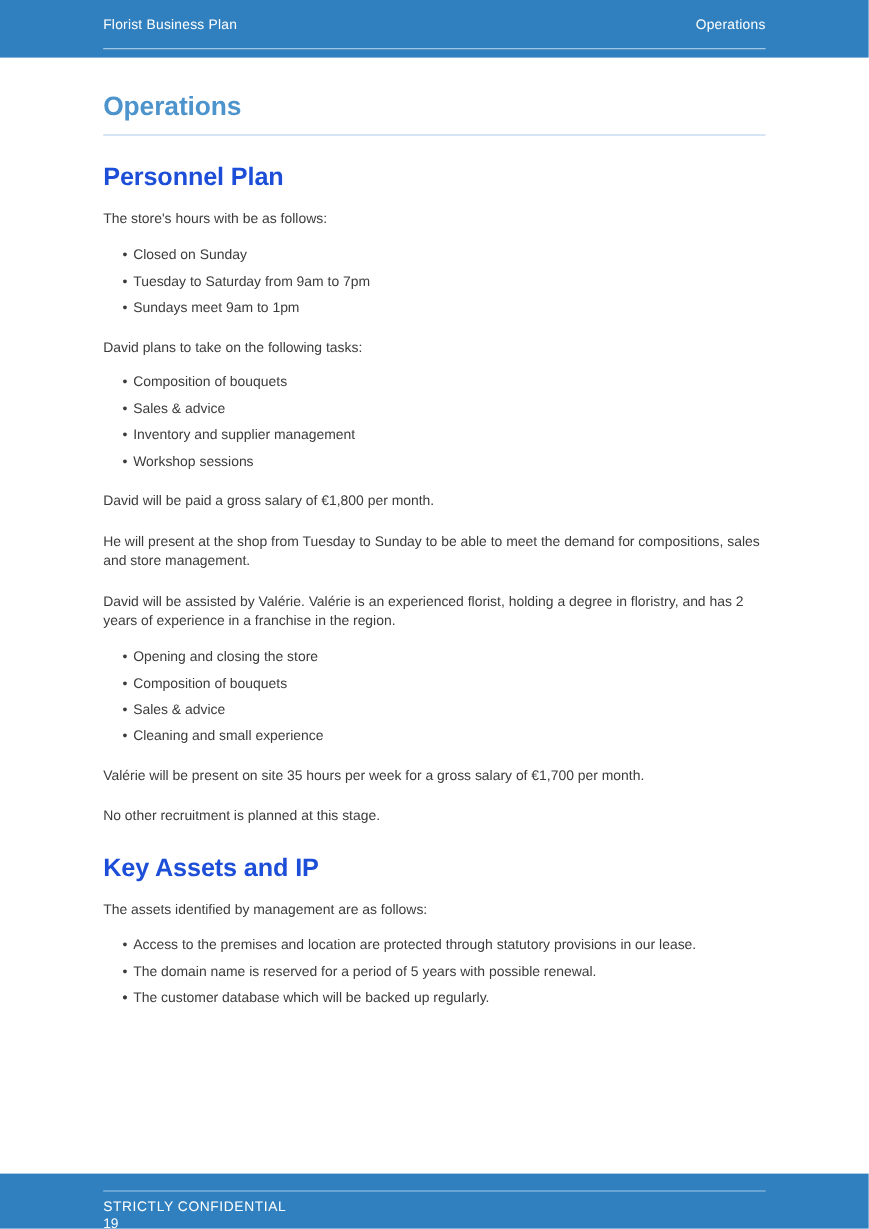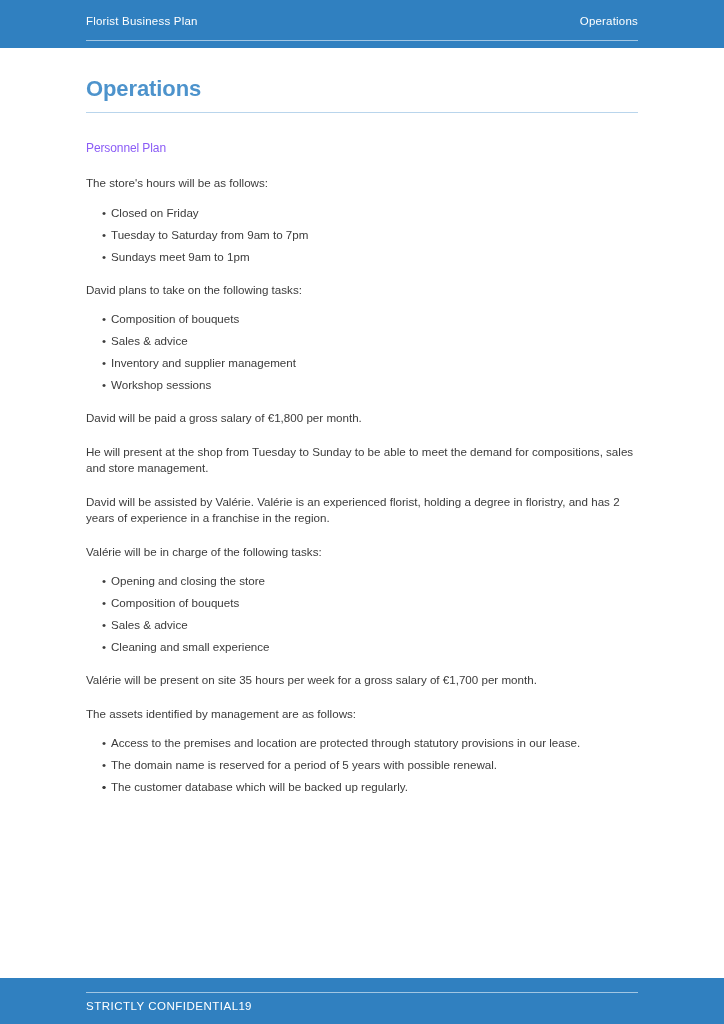--- a/index.html
+++ b/index.html
@@ -71,20 +71,21 @@
   .footer-inner {
     position: absolute;
     left: 86px;
     right: 86px;
     top: 14px;
     height: 20px;
     display: flex;
     align-items: flex-start;
     border-top: 1px solid rgba(255,255,255,0.55);
     padding-top: 6px;
+    flex-direction: column;
   }
   .footer-confidential {
     color: #ffffff;
     font-size: 11.5px;
     letter-spacing: 0.5px;
     line-height: 14px;
     white-space: nowrap;
   }
   .footer-pagenum {
     color: #ffffff;
@@ -108,23 +109,23 @@
     font-weight: bold;
     color: #4d93cc;
     line-height: 26px;
     letter-spacing: -0.1px;
     border-bottom: 1px solid #b9d5ec;
   }
 
   h2.doc-h2 {
     margin: 25px 0 0 0;
     padding: 0;
-    font-size: 12px;
-    font-weight: normal;
-    color: #8b5cf6;
+    font-size: 21px;
+    font-weight: bold;
+    color: #1d4ed8;
     line-height: 20px;
     letter-spacing: -0.1px;
   }
 
   p.doc-p {
     margin: 17px 0 0 0;
     padding: 0;
     font-size: 11.6px;
     color: #3b3b3b;
     line-height: 16.5px;
@@ -171,53 +172,54 @@
     </div>
   </div>
 
   <div class="content">
 
     <h1 class="doc-h1">Operations</h1>
 
     <div class="section-block">
       <h2 class="doc-h2">Personnel Plan</h2>
 
-      <p class="doc-p">The store's hours will be as follows:</p>
-
-      <ul class="doc-ul">
-        <li><span class="bullet">•</span><span>Closed on Friday</span></li>
+      <p class="doc-p">The store's hours with be as follows:</p>
+
+      <ul class="doc-ul">
+        <li><span class="bullet">•</span><span>Closed on Sunday</span></li>
         <li><span class="bullet">•</span><span>Tuesday to Saturday from 9am to 7pm</span></li>
         <li><span class="bullet">•</span><span>Sundays meet 9am to 1pm</span></li>
       </ul>
 
       <p class="doc-p">David plans to take on the following tasks:</p>
 
       <ul class="doc-ul">
         <li><span class="bullet">•</span><span>Composition of bouquets</span></li>
         <li><span class="bullet">•</span><span>Sales &amp; advice</span></li>
         <li><span class="bullet">•</span><span>Inventory and supplier management</span></li>
         <li><span class="bullet">•</span><span>Workshop sessions</span></li>
       </ul>
 
       <p class="doc-p">David will be paid a gross salary of €1,800 per month.</p>
       <p class="doc-p">He will present at the shop from Tuesday to Sunday to be able to meet the demand for compositions, sales and store management.</p>
       <p class="doc-p">David will be assisted by Valérie. Valérie is an experienced florist, holding a degree in floristry, and has 2 years of experience in a franchise in the region.</p>
-      <p class="doc-p">Valérie will be in charge of the following tasks:</p>
 
       <ul class="doc-ul">
         <li><span class="bullet">•</span><span>Opening and closing the store</span></li>
         <li><span class="bullet">•</span><span>Composition of bouquets</span></li>
         <li><span class="bullet">•</span><span>Sales &amp; advice</span></li>
         <li><span class="bullet">•</span><span>Cleaning and small experience</span></li>
       </ul>
 
       <p class="doc-p">Valérie will be present on site 35 hours per week for a gross salary of €1,700 per month.</p>
+      <p class="doc-p">No other recruitment is planned at this stage.</p>
     </div>
 
     <div class="section-block">
+      <h2 class="doc-h2">Key Assets and IP</h2>
 
       <p class="doc-p">The assets identified by management are as follows:</p>
 
       <ul class="doc-ul">
         <li><span class="bullet">•</span><span>Access to the premises and location are protected through statutory provisions in our lease.</span></li>
         <li><span class="bullet">•</span><span>The domain name is reserved for a period of 5 years with possible renewal.</span></li>
         <li><span class="bullet">•</span></li>
         <li><span class="bullet">•</span><span>The customer database which will be backed up regularly.</span></li>
       </ul>
     </div>

